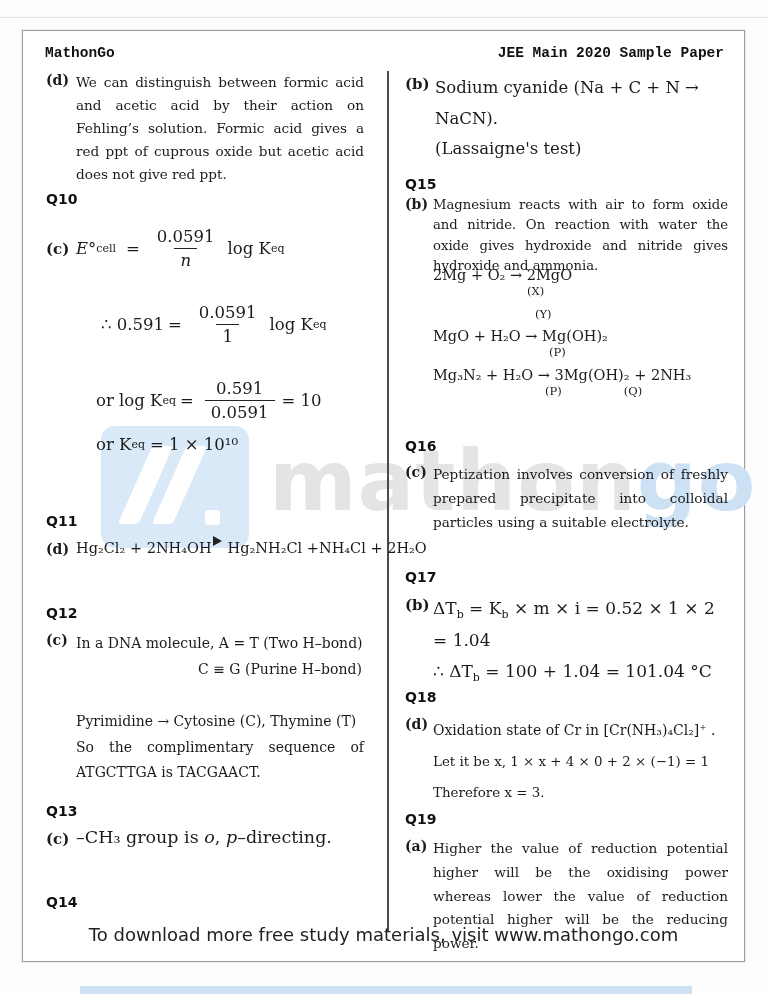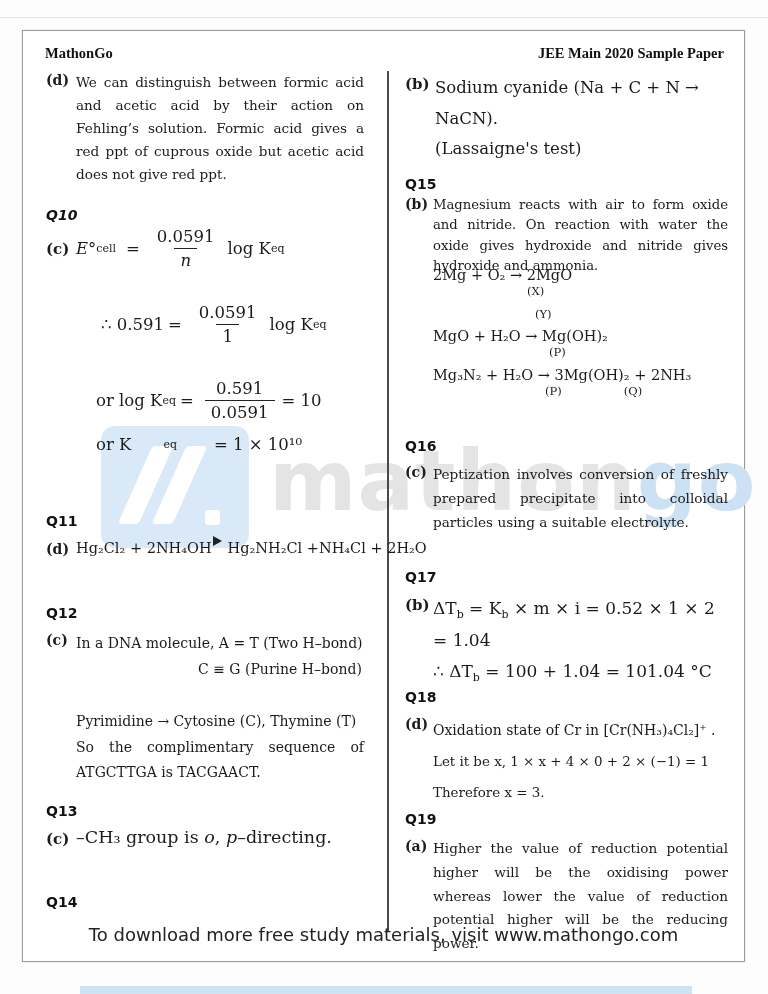--- a/index.html
+++ b/index.html
@@ -10,21 +10,21 @@
   .page-gap-line { position:absolute; left:0; top:17px; width:768px; height:1px;
                    background:#e3e3e3; }
   .next-page-sliver { position:absolute; left:80px; top:986px; width:612px; height:8px;
                       background:#cfe2f3; }
 
   .page { position:absolute; left:22px; top:30px; width:723px; height:932px;
           background:#ffffff; border:1px solid #9a9a9a; box-shadow:0 0 2px rgba(0,0,0,.15); }
 
   
   .hdr { position:absolute; left:22px; right:20px; top:14px; display:flex;
-         justify-content:space-between; font-family:Liberation Serif, serif;
+         justify-content:space-between; font-family:Liberation Mono, monospace;
          font-weight:bold; font-size:14.5px; color:#111; }
 
   
   .wm-box { position:absolute; left:78px; top:395px; width:148px; height:122px;
             background:#d9e9f7; border-radius:14px; }
   .wm-slash { position:absolute; width:21px; height:78px; background:#ffffff;
               border-radius:4px; transform:skewX(-24deg); }
   .wm-s1 { left:34px; top:20px; }
   .wm-s2 { left:68px; top:20px; }
   .wm-dot { position:absolute; left:104px; top:84px; width:15px; height:15px;
@@ -89,21 +89,21 @@
 
     <div class="divider"></div>
 
     <div class="colL">
 
       <div class="item abs" style="top:40px; width:318px;">
         <span class="marker">(d)</span>
         <span class="atext">We can distinguish between formic acid and acetic acid by their action on Fehling’s solution. Formic acid gives a red ppt of cuprous oxide but acetic acid does not give red ppt.</span>
       </div>
 
-      <div class="qlabel abs" style="top:176px;font-style:italic;">Q10</div>
+      <div class="qlabel abs" style="top:160px;">Q10</div>
 
       <div class="frow abs" style="top:196px;">
         <span class="marker" style="font-size:15px;">(c)</span>
         <span class="it">E</span>
           <span>°</span>
           <sub>cell</sub>
         <span style="margin:0 4px 0 10px;">=</span>
         <span class="frac">
           <span class="num">0.0591</span>
           <span class="den it">n</span>
@@ -127,21 +127,21 @@
         <span>or log K</span>
           <sub>eq</sub>
         <span style="margin:0 4px;">=</span>
         <span class="frac">
           <span class="num">0.591</span>
           <span class="den">0.0591</span>
         </span>
         <span>= 10</span>
       </div>
 
-      <div class="frow abs" style="top:404px; left:50px;gap:32px;">
+      <div class="frow abs" style="top:404px; left:50px;">
         <span>or K</span>
           <sub>eq</sub>
         <span style="margin-left:5px;">= 1 × 10¹⁰</span>
       </div>
 
       <div class="qlabel abs" style="top:482px;">Q11</div>
 
       <div class="item abs chem" style="top:509px; width:330px;">
         <span class="marker">(d)</span>
         <span>Hg₂Cl₂ + 2NH₄OH</span>

